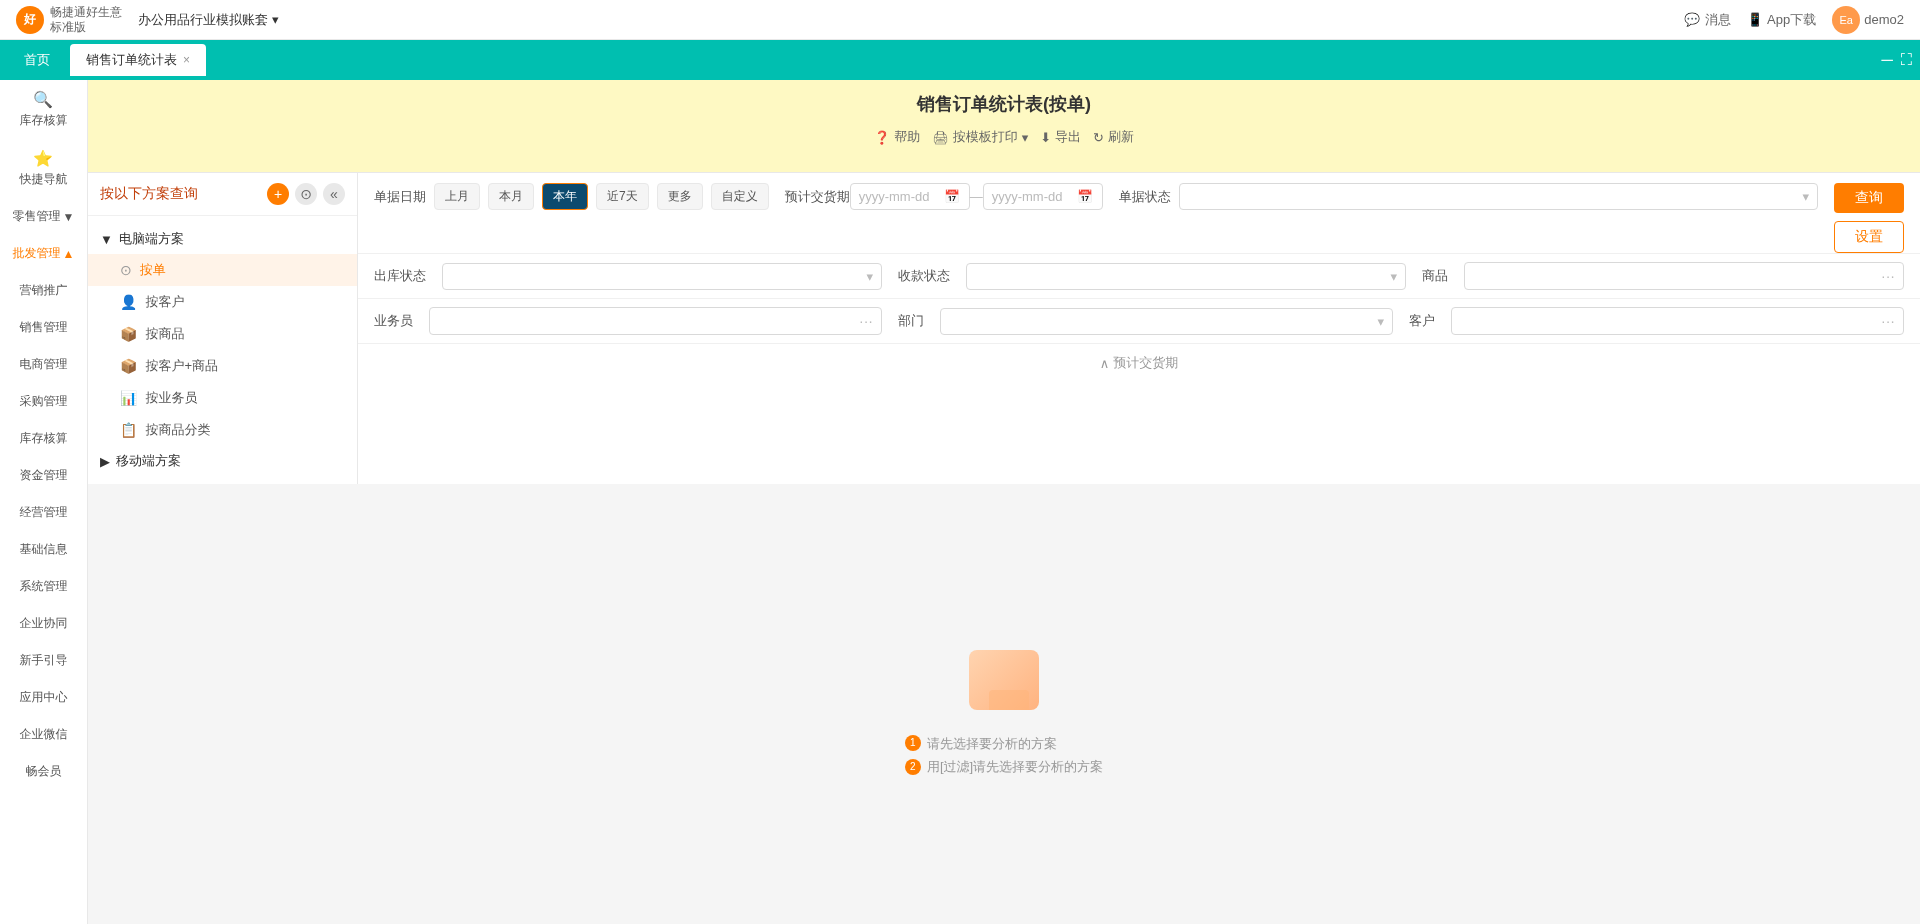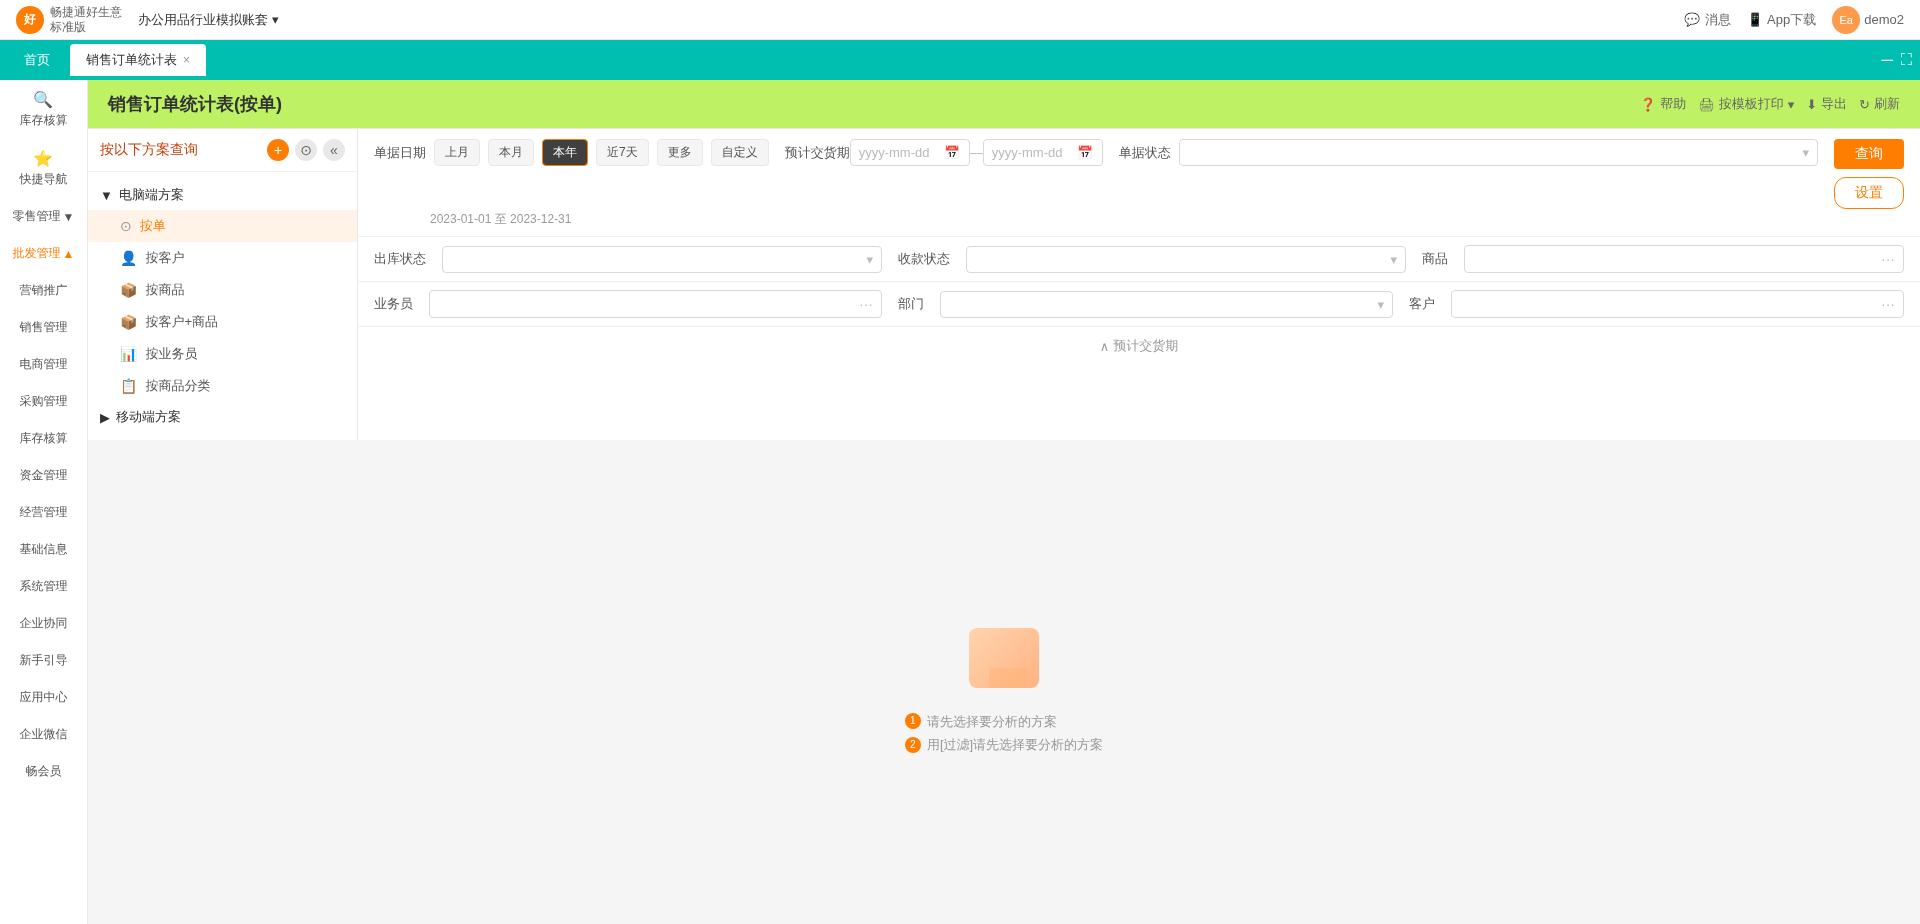--- a/index.html
+++ b/index.html
@@ -31,21 +31,21 @@
     
     .sidebar { width: 88px; background: #fff; border-right: 1px solid #e8e8e8; display: flex; flex-direction: column; overflow-y: auto; flex-shrink: 0; }
     .sidebar-item { padding: 10px 0; display: flex; flex-direction: column; align-items: center; gap: 3px; cursor: pointer; font-size: 12px; color: #555; }
     .sidebar-item .icon { font-size: 16px; }
     .sidebar-item.has-arrow { flex-direction: row; justify-content: center; padding: 10px 8px; gap: 2px; }
 
     
     .content-area { flex: 1; display: flex; flex-direction: column; overflow: hidden; }
 
     
-    .page-header { padding: 12px 20px 0; background: #bef264; display: flex; align-items: center; justify-content: space-between; border-bottom: 1px solid #e8e8e8; flex-shrink: 0; }
+    .page-header { padding: 12px 20px 14px; background: #fef9c3; display: flex; align-items: center; justify-content: space-between; border-bottom: 1px solid #e8e8e8; flex-shrink: 0; flex-direction: column; }
     .page-title { font-size: 18px; font-weight: 600; color: #333; padding-bottom: 12px; }
     .page-actions { display: flex; align-items: center; gap: 12px; padding-bottom: 12px; }
     .page-action-btn { display: flex; align-items: center; gap: 4px; color: #666; font-size: 13px; cursor: pointer; }
     .left-panel { width: 270px; background: #fff; border-right: 1px solid #e8e8e8; flex-shrink: 0; overflow-y: auto; }
     .left-panel-header { padding: 10px 12px; display: flex; align-items: center; justify-content: space-between; border-bottom: 1px solid #f0f0f0; }
     .left-panel-title { font-size: 14px; color: #c2410c; }
     .left-panel-actions { display: flex; gap: 6px; }
     .left-panel-action { width: 22px; height: 22px; border-radius: 50%; display: flex; align-items: center; justify-content: center; cursor: pointer; font-size: 14px; }
     .left-panel-action.add { background: #ff7d00; color: #fff; }
     .left-panel-action.edit { background: #e8e8e8; color: #666; }
@@ -56,35 +56,35 @@
     .scheme-item { padding: 7px 12px 7px 32px; display: flex; align-items: center; gap: 8px; font-size: 13px; color: #555; cursor: pointer; }
     .scheme-item.active { background: #fff3e8; color: #ff7d00; }
     .scheme-item-icon { font-size: 14px; color: #999; }
 
     
     .right-filter { flex: 1; background: #fff; overflow-y: auto; }
     .date-input { border: 1px solid #d9d9d9; border-radius: 4px; padding: 5px 8px; font-size: 13px; color: #bbb; flex: 1; min-width: 0; display: flex; align-items: center; justify-content: space-between; text-align: right; }
     .date-sep { color: #bbb; }
     .select-input { border: 1px solid #d9d9d9; border-radius: 4px; padding: 5px 8px; font-size: 13px; color: #bbb; flex: 1; min-width: 0; display: flex; align-items: center; justify-content: space-between; background: #fff; }
     .date-btn { display: inline-flex; align-items: center; padding: 4px 10px; border-radius: 4px; font-size: 12px; cursor: pointer; background: #f5f5f5; color: #555; border: 1px solid #e8e8e8; }
-    .date-btn.active { background: #404040; color: #fff; border-color: #ff7d00; }
+    .date-btn.active { background: #0c4a6e; color: #fff; border-color: #ff7d00; }
     .dots-btn { color: #bbb; cursor: pointer; font-size: 14px; }
     .collapse-btn { display: flex; align-items: center; gap: 4px; color: #999; font-size: 13px; cursor: pointer; }
 
     
     .bottom-area { flex: 1; background: #f5f5f5; display: flex; flex-direction: column; }
     .bottom-inner { flex: 1; display: flex; align-items: center; justify-content: center; flex-direction: column; gap: 16px; }
     .empty-illustration { display: flex; flex-direction: column; align-items: center; gap: 12px; }
     .empty-tips { font-size: 13px; color: #999; line-height: 1.8; }
     .empty-tip-item { display: flex; align-items: center; gap: 6px; }
     .tip-num { width: 16px; height: 16px; background: #ff7d00; color: #fff; border-radius: 50%; font-size: 10px; display: flex; align-items: center; justify-content: center; flex-shrink: 0; }
 
     
     .query-btn { background: #ff7d00; color: #fff; border: none; border-radius: 4px; padding: 6px 20px; font-size: 14px; cursor: pointer; }
-    .settings-btn { background: #fff; color: #ff7d00; border: 1px solid #ff7d00; border-radius: 12px; padding: 6px 20px; font-size: 14px; cursor: pointer; margin-top: 4px; }
+    .settings-btn { background: #fff; color: #ff7d00; border: 1px solid #ff7d00; border-radius: 4px; padding: 6px 20px; font-size: 14px; cursor: pointer; margin-top: 4px; }
 
     .top-section { background: #fff; }
     .top-section-body { display: flex; }
   </style>
 </head>
 <body>
 
 <div class="top-bar">
   <div class="top-bar-left">
     <div class="logo-area">
@@ -301,21 +301,20 @@
                 <span style="color:#bbb;">▾</span>
               </div>
             </div>
 
             <div style="display:flex; flex-direction:column; gap:4px; flex-shrink:0;">
               <button class="query-btn">查询</button>
               <button class="settings-btn">设置</button>
             </div>
           </div>
 
-          <div style="padding: 2px 16px 8px; margin-left: 56px; font-size:12px; color:#999;">2023-01-01 至 2023-12-31</div>
 
           <div style="display:flex; align-items:center; padding: 8px 16px; gap: 16px; background:#fff; border-top:1px solid #f0f0f0;">
             <span style="font-size:13px;color:#555;white-space:nowrap;">出库状态</span>
             <div class="select-input" style="flex:1;">
               <span style="flex:1;"></span>
               <span style="color:#bbb;">▾</span>
             </div>
             <span style="font-size:13px;color:#555;white-space:nowrap;">收款状态</span>
             <div class="select-input" style="flex:1;">
               <span style="flex:1;"></span>

